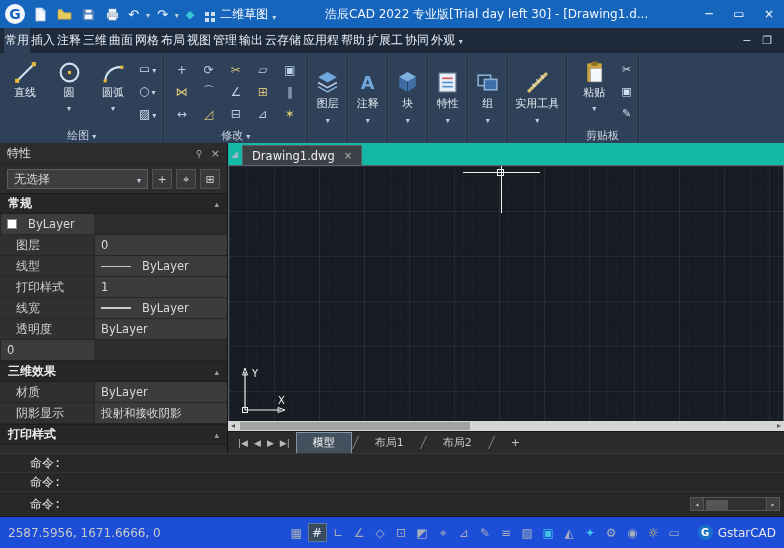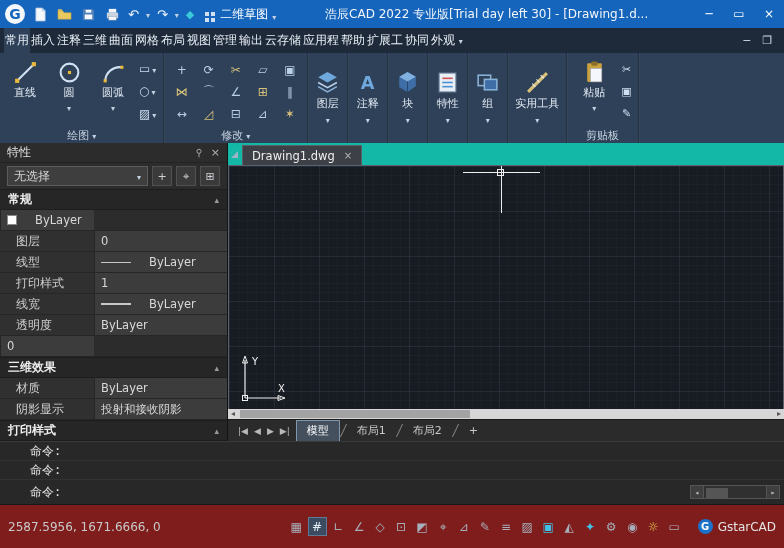--- a/index.html
+++ b/index.html
@@ -55,21 +55,21 @@
   .pal-header .sp { flex:1; }
   .pal-icon { color:#b5b5b5; font-size:11px; display:inline-flex; align-items:center; }
   .pal-toolbar { height:28px; display:flex; align-items:center; gap:4px; padding:0 7px; }
   .pal-dd { flex:1; height:20px; background:#3e3e3e; border:1px solid #5c5c5c; display:flex; align-items:center; padding:0 6px; font-size:12px; color:#d6d6d6; }
   .pal-dd .ddc { margin-left:auto; }
   .pal-tbtn { width:20px; height:20px; background:#3a3a3a; border:1px solid #515151; display:flex; align-items:center; justify-content:center; font-size:11px; color:#cfd3d8; }
   .sec-h { height:21px; background:#262626; border-top:1px solid #1d1d1d; border-bottom:1px solid #1d1d1d; display:flex; align-items:center; padding:0 8px; font-size:12px; color:#ececec; font-weight:bold; flex:0 0 auto; }
   .sec-h .arr { margin-left:auto; font-size:9px; color:#9a9a9a; font-weight:normal; }
   .prow { height:21px; display:grid; grid-template-columns:94px 1fr; border-bottom:1px solid #262626; flex:0 0 auto; }
   .pl { display:flex; align-items:center; padding-left:16px; font-size:12px; color:#cfcfcf; background:#303030; white-space:nowrap; }
-  .pv { display:flex; align-items:center; padding:0 6px; font-size:11.5px; color:#d8d8d8; background:#3c3c3c; border-left:1px solid #262626; gap:18px; white-space:nowrap; overflow:hidden;text-align:right; }
+  .pv { display:flex; align-items:center; padding:0 6px; font-size:11.5px; color:#d8d8d8; background:#3c3c3c; border-left:1px solid #262626; gap:11px; white-space:nowrap; overflow:hidden;text-align:right; }
   .swatch { width:10px; height:10px; background:#fff; border:1px solid #8a8a8a; flex:0 0 auto; }
   .lineglyph { width:30px; border-top:1px solid #c8c8c8; flex:0 0 auto; }
   .lineglyph.thick { border-top-width:2px; }
 
   
   .docarea { flex:1; display:flex; flex-direction:column; min-width:0; background:#14b8a6; }
   .doctabs { height:22px; display:flex; align-items:flex-end; padding-left:3px; gap:4px; flex:0 0 auto; }
   .corner-tri { width:0; height:0; border-left:7px solid transparent; border-top:7px solid #9fb2c6; margin-bottom:7px; transform:rotate(90deg); }
   .doctab { height:20px; background:#3d4046; color:#eee; font-size:11.5px; display:flex; align-items:center; padding:0 9px; gap:9px; border:1px solid #5a5f66; border-bottom:none; }
   .doctab .x { color:#b5b5b5; font-size:10px; }
@@ -82,35 +82,35 @@
   .ch-v { position:absolute; left:272px; top:0; width:1px; height:47px; background:#efefef; }
   .ch-h { position:absolute; left:234px; top:6px; width:77px; height:1px; background:#efefef; }
   .pickbox { position:absolute; left:268px; top:3px; width:7px; height:7px; border:1px solid #efefef; }
   .ucs { position:absolute; left:8px; bottom:4px; }
   .hscroll { height:10px; background:#d6d6d6; display:flex; align-items:center; flex:0 0 auto; }
   .harrow { width:10px; font-size:8px; color:#555; text-align:center; line-height:10px; }
   .hthumb { height:8px; width:230px; background:#a3a3a3; margin-left:2px; }
   .hspace { flex:1; }
   .laybar { height:22px; background:#2b2b2b; border-top:1px solid #191919; display:flex; align-items:center; padding-left:4px; color:#c9c9c9; font-size:11px; flex:0 0 auto; }
   .nav { display:flex; gap:6px; padding:0 6px; color:#b9b9b9; font-size:9px; align-items:center; }
-  .ltab { padding:0 10px; height:22px; display:flex; align-items:center; }
+  .ltab { padding:0 16px; height:22px; display:flex; align-items:center; }
   .ltab.active { background:#44505e; border:1px solid #8096ab; color:#fff; }
   .lsep { width:1px; height:13px; background:#8a8a8a; transform:skewX(-25deg); margin:0 3px; }
 
   
   .cmd { height:63px; background:#282828; border-top:1px solid #3a3a3a; position:relative; font-family:"DejaVu Sans Mono","Liberation Mono",monospace; flex:0 0 auto; }
   .cmd-row { height:19px; display:flex; align-items:center; padding-left:30px; border-bottom:1px solid #333; color:#e3e3e3; font-size:12px; }
   .cmd-row.input { height:25px; border-bottom:none; }
   .cmd-hscroll { position:absolute; right:4px; bottom:5px; display:flex; align-items:center; height:14px; }
   .cmd-hscroll .sb { width:14px; height:14px; background:#3f3f3f; border:1px solid #555; color:#bbb; font-size:8px; display:flex; align-items:center; justify-content:center; }
   .cmd-hscroll .track { width:62px; height:14px; background:#303030; border-top:1px solid #555; border-bottom:1px solid #555; position:relative; }
   .cmd-hscroll .thumb { position:absolute; left:2px; top:2px; width:22px; height:10px; background:#555; }
 
   
-  .statusbar { height:44px; background:#7f1d1d; border-top:1px solid #191919; display:flex; align-items:center; padding:0 8px; color:#c9c9c9; font-size:12px; gap:6px; flex:0 0 auto; }
+  .statusbar { height:32px; background:#1d4ed8; border-top:1px solid #191919; display:flex; align-items:center; padding:0 8px; color:#c9c9c9; font-size:12px; gap:6px; flex:0 0 auto; }
   .coords { min-width:175px; }
   .sicons { margin-left:auto; display:flex; align-items:center; gap:2px; }
   .sicon { width:19px; height:19px; display:flex; align-items:center; justify-content:center; font-size:12px; color:#a7b0ba; }
   .sicon.active { background:#3b4c60; border:1px solid #5d7a96; color:#e2ecf5; }
   .sicon.cyan { color:#3fc3e8; }
   .sicon.yellow { color:#e6c84e; }
   .brand { display:flex; align-items:center; gap:5px; margin-left:8px; color:#e4e4e4; }
   .brand-logo { width:15px; height:15px; border-radius:50%; background:#1b72c8; color:#fff; font-size:10px; font-weight:bold; display:flex; align-items:center; justify-content:center; }
 </style>
 </head>

